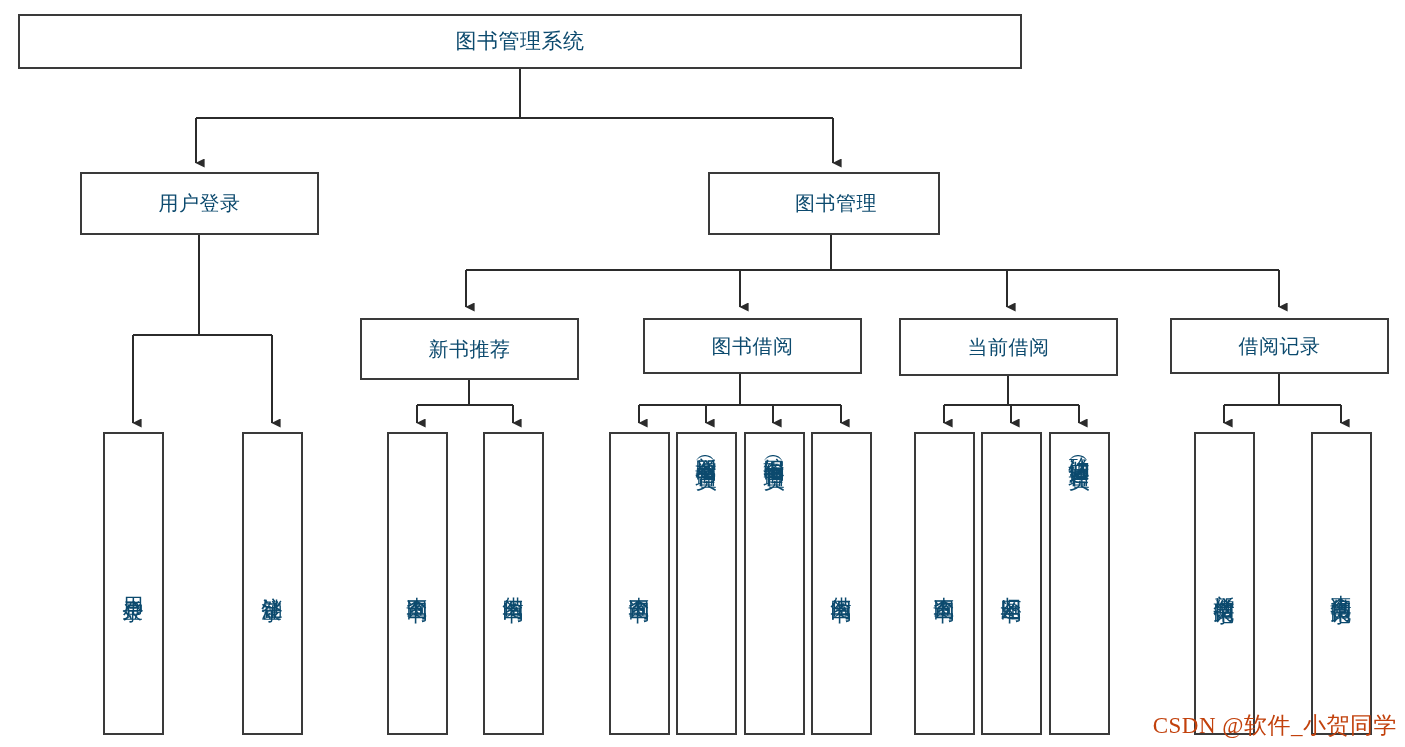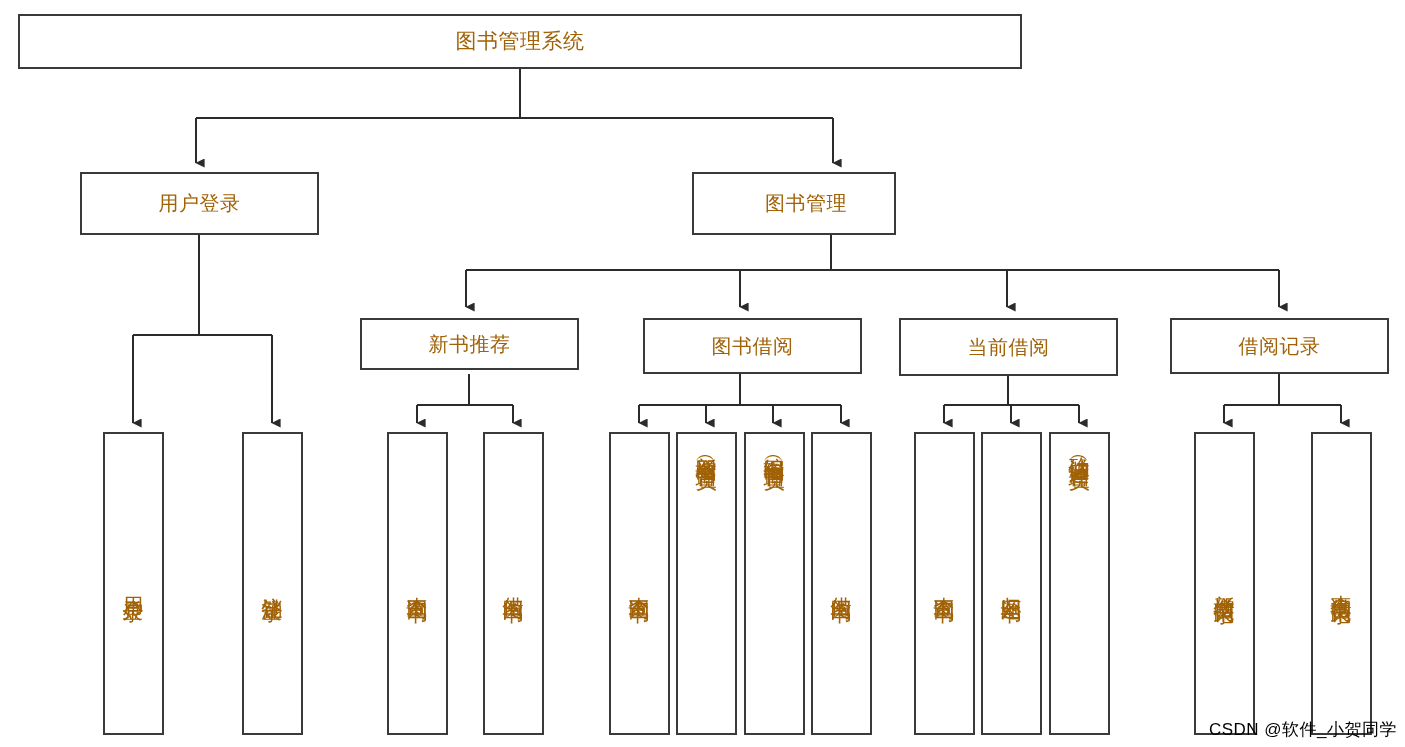--- a/index.html
+++ b/index.html
@@ -31,21 +31,21 @@
     position: absolute;
     box-sizing: border-box;
     background: #ffffff;
     border: 2px solid #3a3a3a;
     display: flex;
     align-items: center;
     justify-content: center;
     overflow: hidden;
   }
   .node-label {
-    color: #a16207;
+    color: #0c4a6e;
     font-size: 20px;
     line-height: 1.05;
     letter-spacing: 0.5px;
     white-space: nowrap;
   }
   .node.root .node-label { font-size: 21px; }
   .node.level2 .node-label { font-size: 20px; }
   .node.leaf {
     align-items: flex-start;
     padding-top: 0;
@@ -67,24 +67,25 @@
     justify-content: center;
   }
   .leaf-inner.top {
     align-items: flex-start;
     padding-top: 6px;
   }
   .watermark {
     position: absolute;
     right: 8px;
     bottom: 6px;
-    font-size: 17px;
-    color: #000000;
+    font-size: 23px;
+    color: #c2410c;
     letter-spacing: 0.5px;
     white-space: nowrap;
+    font-family: Liberation Serif, serif;
   }
 </style>
 </head>
 <body>
 
 <div id="diagram-root">
 
   <svg class="edges" viewBox="0 0 1405 747" xmlns="http://www.w3.org/2000/svg">
     <defs>
       <marker id="arrow" markerWidth="10" markerHeight="10" refX="4.5" refY="8.6" orient="auto" markerUnits="userSpaceOnUse">
@@ -137,25 +138,25 @@
     </g>
   </svg>
 
   <div class="node root" style="left:18px; top:14px; width:1004px; height:55px;">
     <span class="node-label">图书管理系统</span>
   </div>
 
   <div class="node level2" style="left:80px; top:172px; width:239px; height:63px;">
     <span class="node-label">用户登录</span>
   </div>
-  <div class="node level2" style="left:692px; top:172px; width:204px; height:63px;padding-left:24px;">
+  <div class="node level2" style="left:708px; top:172px; width:232px; height:63px;padding-left:24px;">
     <span class="node-label">图书管理</span>
   </div>
 
-  <div class="node level2" style="left:360px; top:318px; width:219px; height:52px;">
+  <div class="node level2" style="left:360px; top:318px; width:219px; height:62px;">
     <span class="node-label">新书推荐</span>
   </div>
   <div class="node level2" style="left:631px; top:318px; width:219px; height:56px;margin-left:12px;">
     <span class="node-label">图书借阅</span>
   </div>
   <div class="node level2" style="left:899px; top:318px; width:219px; height:58px;">
     <span class="node-label">当前借阅</span>
   </div>
   <div class="node level2" style="left:1170px; top:318px; width:219px; height:56px;align-items:center;">
     <span class="node-label">借阅记录</span>

